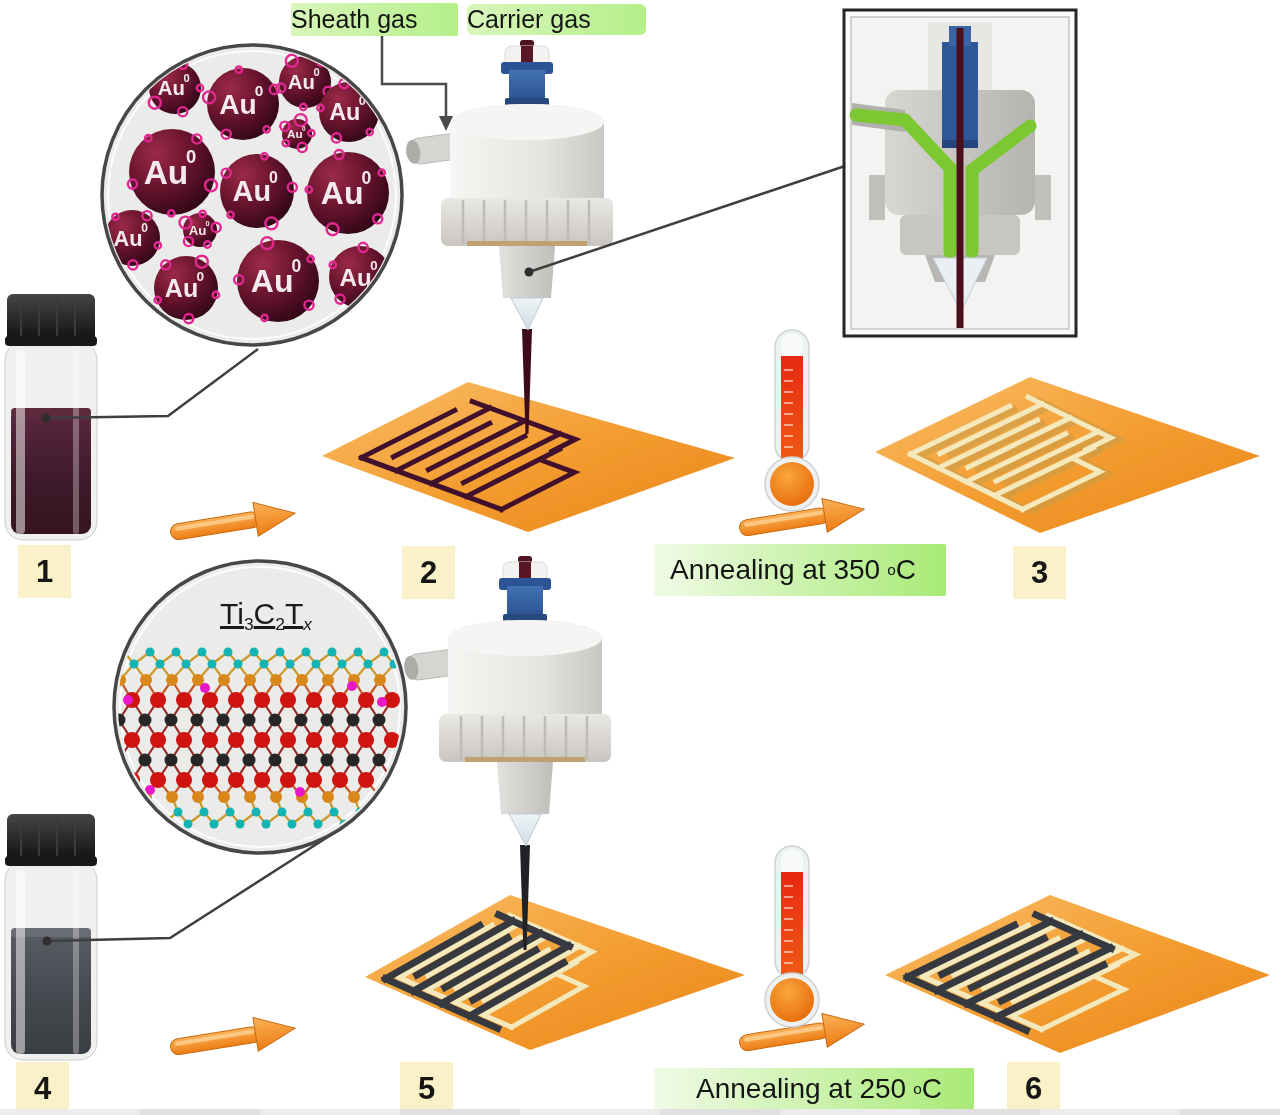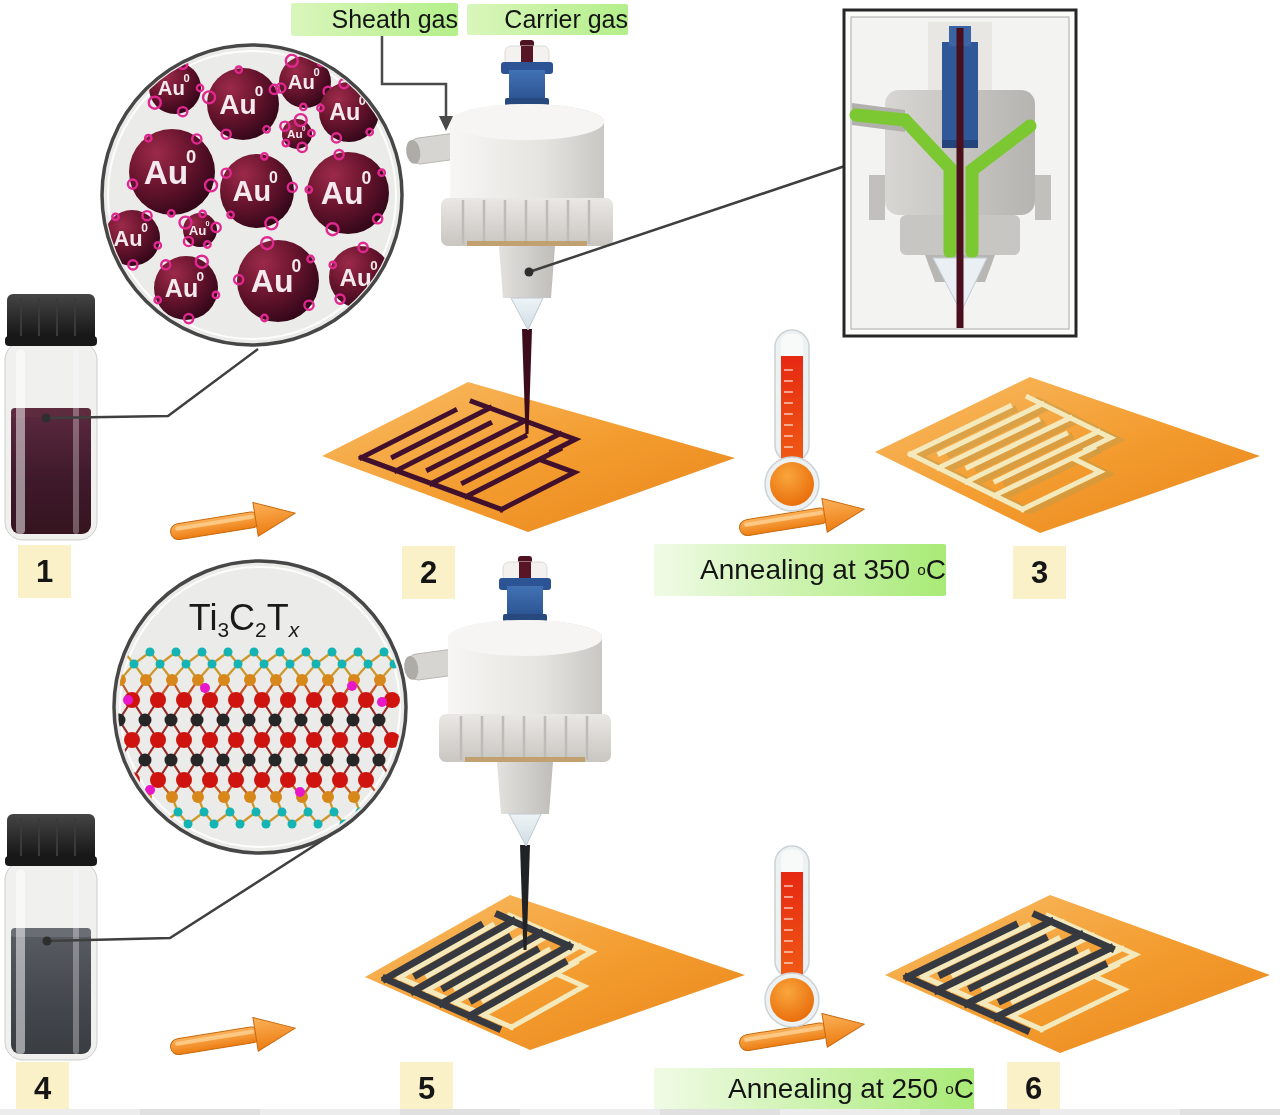--- a/index.html
+++ b/index.html
@@ -1,27 +1,27 @@
 <!DOCTYPE html>
 <html><head>
 <meta charset="utf-8">
 <style>
   html,body{margin:0;padding:0;background:#ffffff;}
   #stage{position:relative;width:1280px;height:1115px;background:#ffffff;overflow:hidden;
          font-family:"Liberation Sans",sans-serif;}
   #art{position:absolute;left:0;top:0;}
   svg text{font-family:"Liberation Sans",sans-serif;font-weight:bold;}
-  .lbl{position:absolute;display:flex;align-items:center;justify-content:flex-end;
+  .lbl{position:absolute;display:flex;align-items:center;justify-content:flex-start;
        color:#141414;border-radius:2px;}
   .gas{background:linear-gradient(90deg,#d9f6bb,#b4ef8a);font-size:25px;}
   .anneal{background:linear-gradient(90deg,#f0fbe6,#a8ea76);font-size:28px;}
   .badge{position:absolute;width:53px;height:53px;background:#faf1c8;color:#161616;
          display:flex;align-items:center;justify-content:center;font-size:31px;font-weight:700;}
-  .formula{position:absolute;left:149px;top:597px;width:190px;text-align:center;
-           font-size:36px;color:#1a1a1a;}
+  .formula{position:absolute;left:171px;top:597px;width:190px;text-align:center;
+           font-size:30px;color:#1a1a1a;text-decoration:underline;}
   .sub{font-size:0.58em;vertical-align:-0.35em;}
   .supdeg{font-size:0.55em;vertical-align:0.55em;margin-left:7px;}
   .it{font-style:italic;}
   .bottom-strip{position:absolute;left:0;top:1109px;width:1280px;height:6px;
     background:repeating-linear-gradient(90deg,#ececec 0 140px,#e0e0e0 140px 260px);}
 </style>
 </head>
 <body>
 
 <div id="stage">
@@ -708,21 +708,21 @@
   <rect x="949" y="26" width="22" height="20" fill="#3a64a4"></rect>
   <rect x="942" y="140" width="36" height="8" fill="#24457c"></rect>
   <polygon points="933,258 987,258 961,312" fill="#e9eff3" stroke="#c5ced4"></polygon>
   <rect x="956.5" y="28" width="7" height="300" fill="#4a0f1c"></rect>
 </g>
 </svg>
 
 <div class="lbl gas" style="left:291px;top:3px;width:167px;height:33px;">
   <span>Sheath gas</span>
 </div>
-<div class="lbl gas" style="left:467px;top:4px;width:161px;height:31px;">
+<div class="lbl gas" style="left:467px;top:4px;width:179px;height:31px;border-radius:6px;">
   <span>Carrier gas</span>
 </div>
 
 <div class="lbl anneal" style="left:654px;top:544px;width:276px;height:52px;padding-left:16px;">
   <span>Annealing at 350</span>
       <span class="supdeg">o</span>
       <span>C</span>
 </div>
 <div class="lbl anneal" style="left:654px;top:1068px;width:278px;height:42px;padding-left:42px;">
   <span>Annealing at 250</span>

